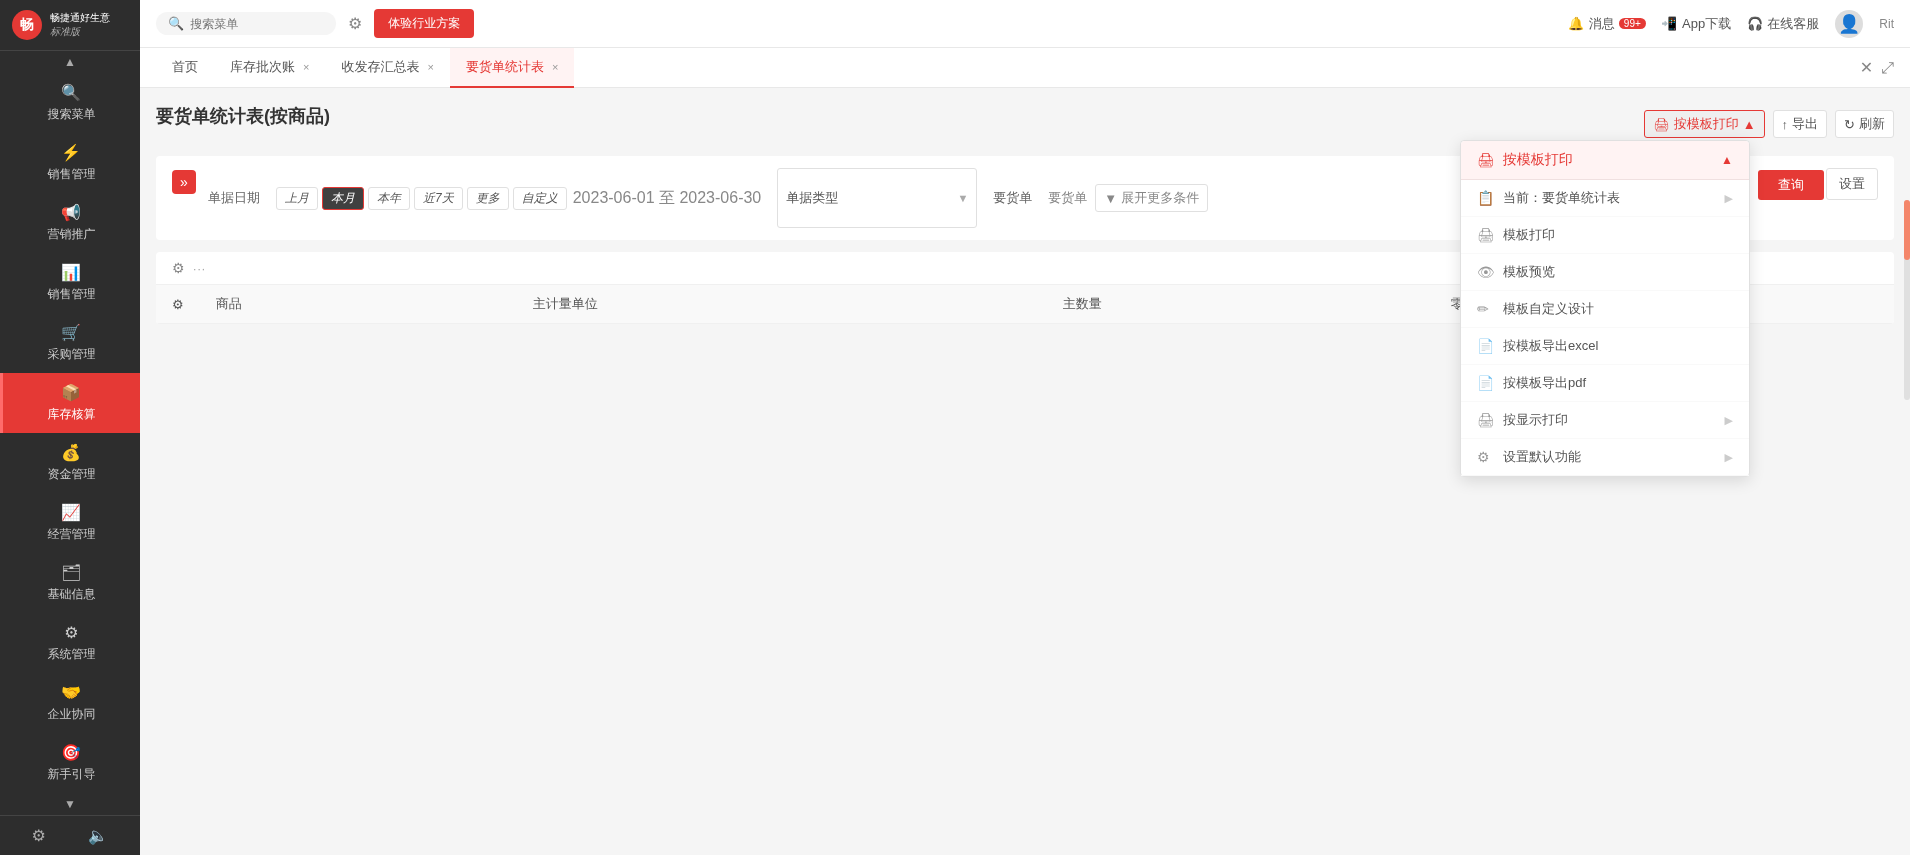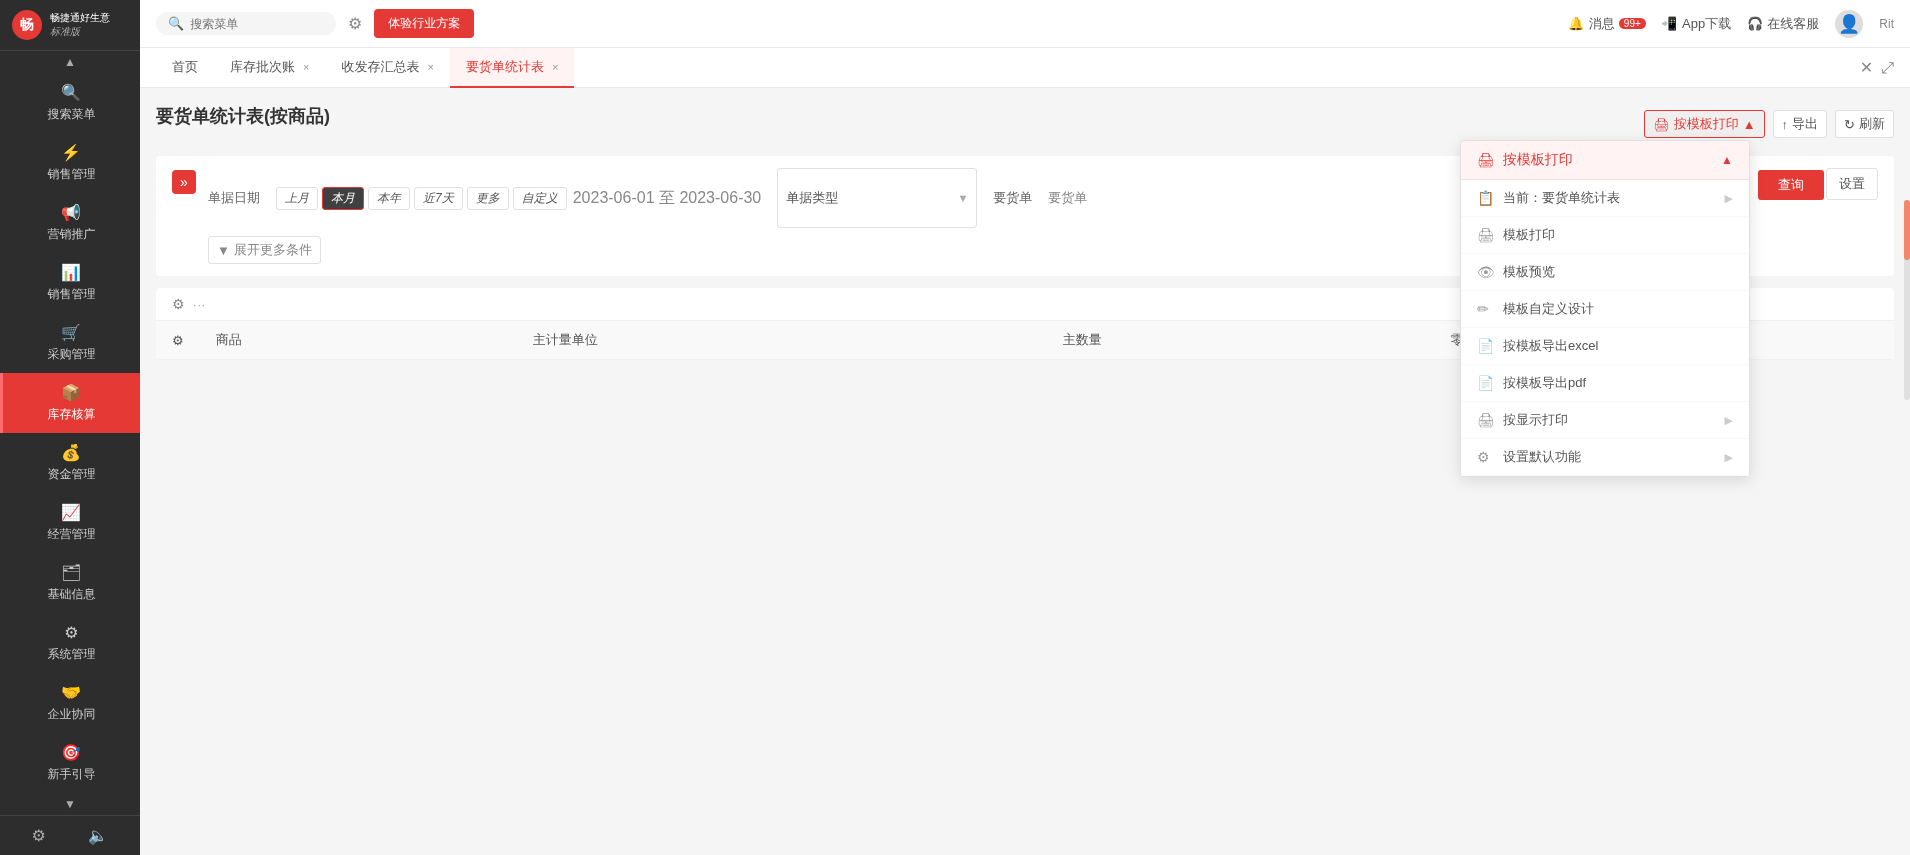--- a/index.html
+++ b/index.html
@@ -105,21 +105,21 @@
     
     .filter-bar {
       background: #fff; border-radius: 4px; padding: 12px 16px;
       margin-bottom: 12px; display: flex; align-items: flex-start; gap: 12px;
     }
     .filter-expand-btn {
       background: #e53935; color: white; border: none; border-radius: 4px;
       width: 24px; height: 24px; display: flex; align-items: center; justify-content: center;
       cursor: pointer; font-size: 14px; flex-shrink: 0; margin-top: 2px;
     }
-    .filter-fields { flex: 1; display: flex; flex-direction: column; gap: 8px; }
+    .filter-fields { flex: 1; display: flex; gap: 8px; }
     .filter-row { display: flex; align-items: center; gap: 16px; flex-wrap: wrap; }
     .filter-label { color: #666; font-size: 13px; white-space: nowrap; }
     .date-btns { display: flex; gap: 4px; align-items: center; }
     .date-btn {
       padding: 2px 8px; border: 1px solid #e0e0e0; border-radius: 3px;
       cursor: pointer; font-size: 12px; color: #555; background: #fff; font-style: italic;
     }
     .date-btn.active { background: #404040; color: white; border-color: #e53935; }
     .date-range { color: #888; font-size: 16px; margin-left: 2px; }
     .filter-select {

